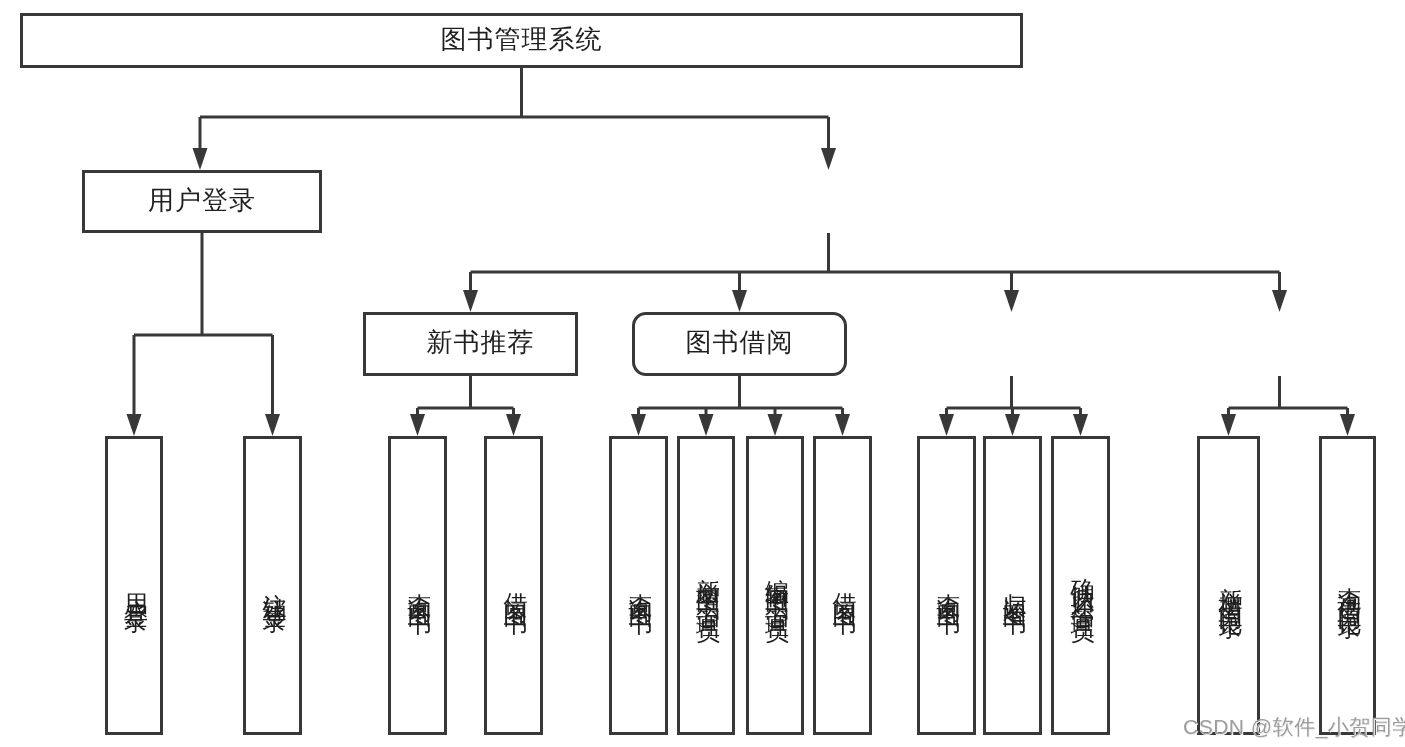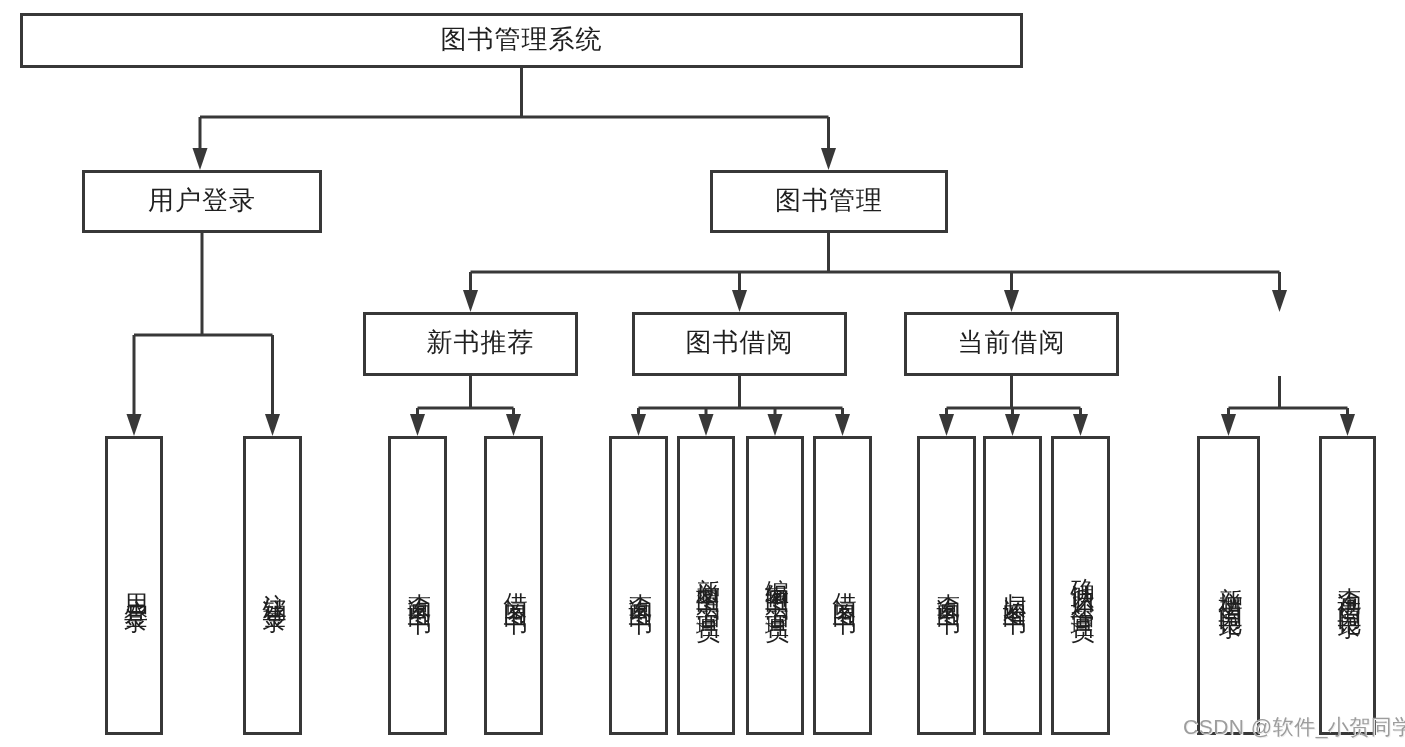--- a/index.html
+++ b/index.html
@@ -121,32 +121,26 @@
     <polygon points="1340,414 1355,414 1347.5,436" fill="#383838" stroke="none"></polygon>
   </svg>
 
   <div class="box hbox" style="left:20px; top:13px; width:1003px; height:55px;">
     <span class="lbl">图书管理系统</span>
   </div>
 
   <div class="box hbox" style="left:82px; top:170px; width:240px; height:63px;">
     <span class="lbl">用户登录</span>
   </div>
-  <div class="box hbox" style="left:710px; top:170px; width:238px; height:63px;">
-    <span class="lbl">图书管理</span>
-  </div>
 
   <div class="box hbox" style="left:363px; top:312px; width:215px; height:64px;padding-left:20px;">
     <span class="lbl">新书推荐</span>
   </div>
-  <div class="box hbox" style="left:632px; top:312px; width:215px; height:64px;">
+  <div class="box hbox" style="left:632px; top:312px; width:215px; height:64px;border-radius:14px;">
     <span class="lbl">图书借阅</span>
-  </div>
-  <div class="box hbox" style="left:904px; top:312px; width:215px; height:64px;">
-    <span class="lbl">当前借阅</span>
   </div>
 
   <div class="box vbox" style="left:105px; top:436px; width:58px; height:299px;">
     <span class="lbl">用户登录</span>
   </div>
   <div class="box vbox" style="left:243px; top:436px; width:59px; height:299px;">
     <span class="lbl">注销登录</span>
   </div>
 
   <div class="box vbox" style="left:388px; top:436px; width:59px; height:299px;">

